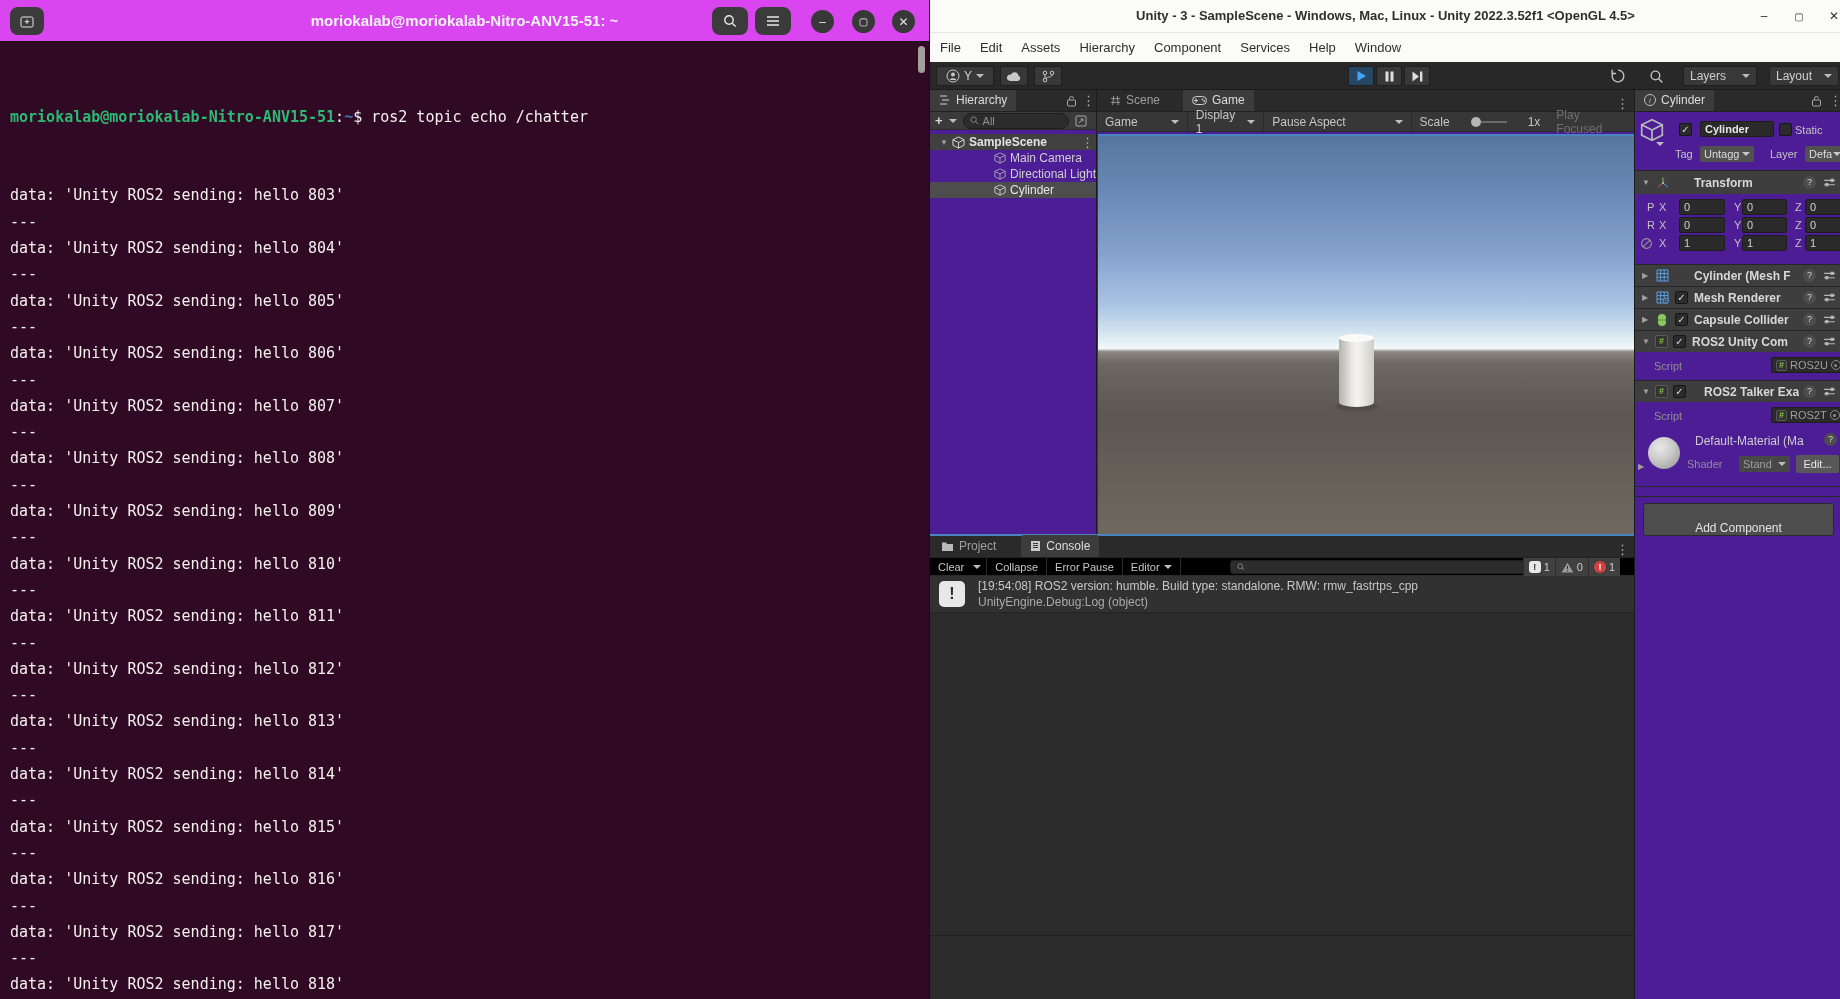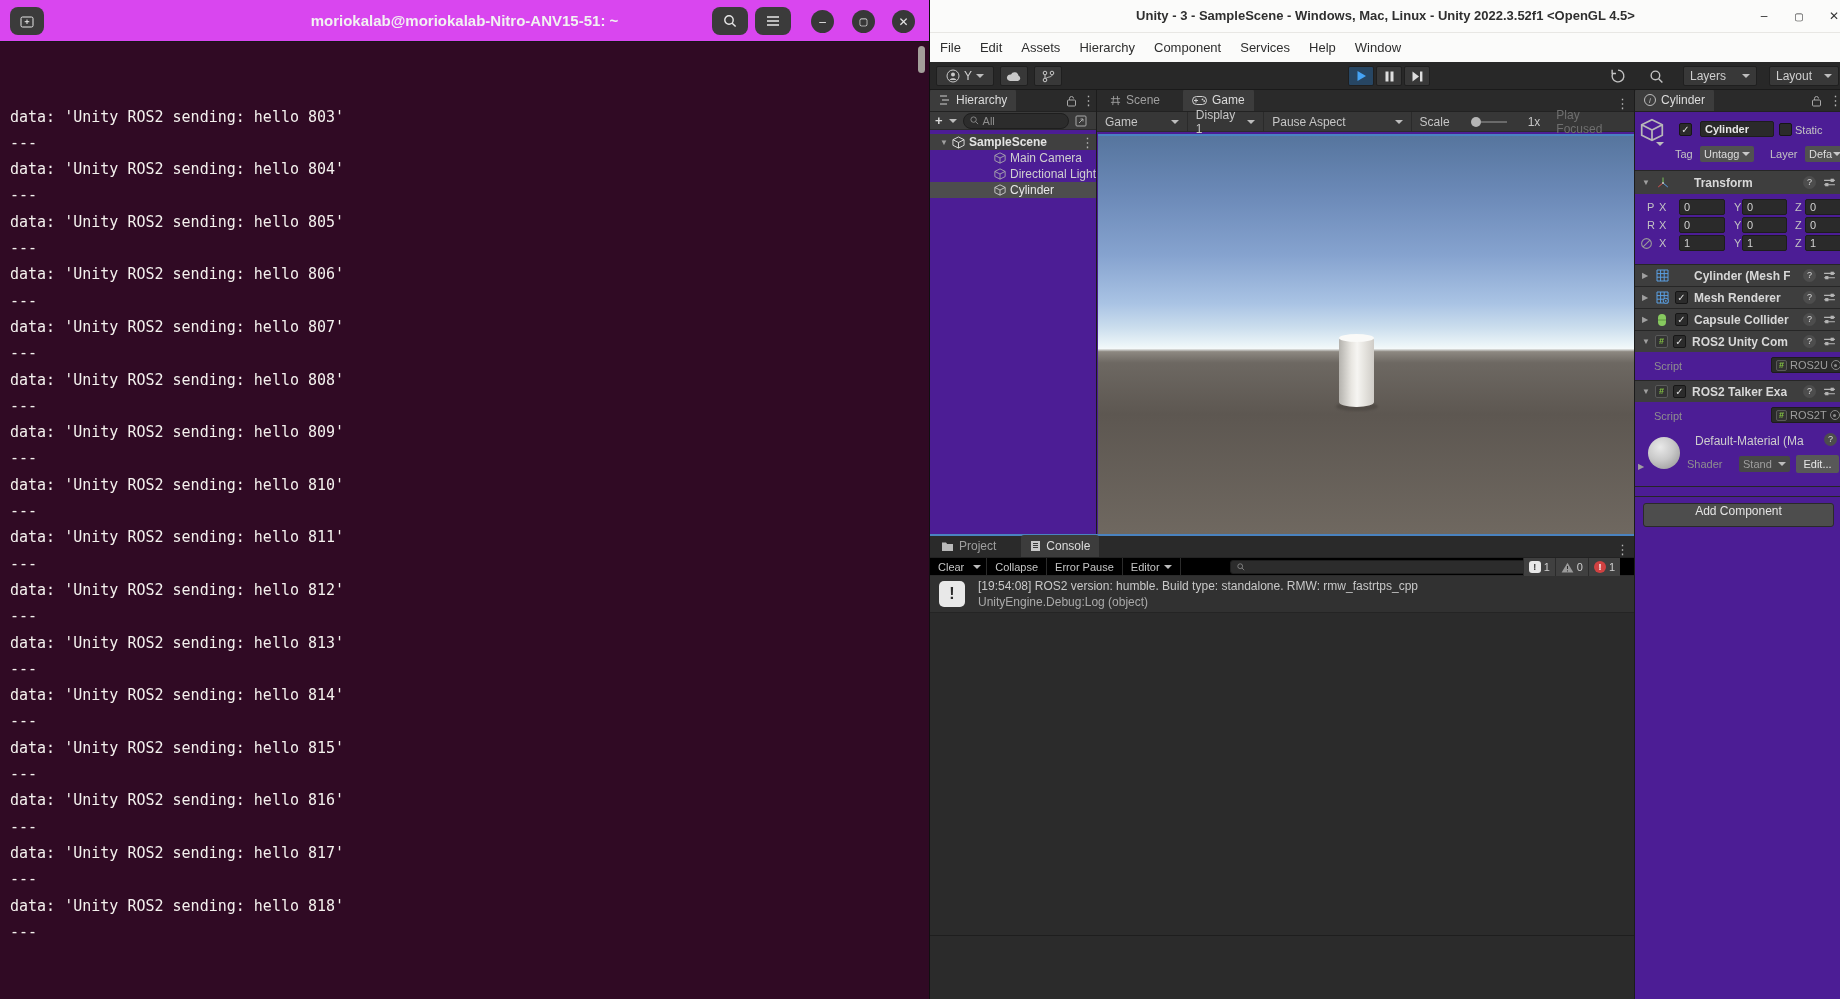--- a/index.html
+++ b/index.html
@@ -97,20 +97,21 @@
         <span>–</span>
       </div>
     <div class="wbtn" style="left:852px;font-size:10px">
         <span>▢</span>
       </div>
     <div class="wbtn" style="left:892px">
         <span>✕</span>
       </div>
   </div>
   <div class="abs" id="t-out">
+    <div class="tline"><span class="p-user">moriokalab@moriokalab-Nitro-ANV15-51</span><span>:</span><span class="p-path">~</span><span>$</span><span class="p-cmd">ros2 topic echo /chatter</span></div>
   <div class="tline">data: 'Unity ROS2 sending: hello 803'</div><div class="tline">---</div><div class="tline">data: 'Unity ROS2 sending: hello 804'</div><div class="tline">---</div><div class="tline">data: 'Unity ROS2 sending: hello 805'</div><div class="tline">---</div><div class="tline">data: 'Unity ROS2 sending: hello 806'</div><div class="tline">---</div><div class="tline">data: 'Unity ROS2 sending: hello 807'</div><div class="tline">---</div><div class="tline">data: 'Unity ROS2 sending: hello 808'</div><div class="tline">---</div><div class="tline">data: 'Unity ROS2 sending: hello 809'</div><div class="tline">---</div><div class="tline">data: 'Unity ROS2 sending: hello 810'</div><div class="tline">---</div><div class="tline">data: 'Unity ROS2 sending: hello 811'</div><div class="tline">---</div><div class="tline">data: 'Unity ROS2 sending: hello 812'</div><div class="tline">---</div><div class="tline">data: 'Unity ROS2 sending: hello 813'</div><div class="tline">---</div><div class="tline">data: 'Unity ROS2 sending: hello 814'</div><div class="tline">---</div><div class="tline">data: 'Unity ROS2 sending: hello 815'</div><div class="tline">---</div><div class="tline">data: 'Unity ROS2 sending: hello 816'</div><div class="tline">---</div><div class="tline">data: 'Unity ROS2 sending: hello 817'</div><div class="tline">---</div><div class="tline">data: 'Unity ROS2 sending: hello 818'</div><div class="tline">---</div></div>
   <div class="abs" id="t-scroll"></div>
 </div>
 
 <div class="abs" id="unity">
 
   <div class="abs" id="u-titlebar">
     <div id="u-title">Unity - 3 - SampleScene - Windows, Mac, Linux - Unity 2022.3.52f1 &lt;OpenGL 4.5&gt;</div>
     <div class="uwc" style="left:824px">
         <span>–</span>
@@ -452,21 +453,21 @@
       <span>ROS2U</span>
       <span style="margin-left:auto;width:10px;height:10px;border:1px solid #8a8a8a;border-radius:50%;flex:none;position:relative">
           <span style="position:absolute;left:2.5px;top:2.5px;width:3px;height:3px;border-radius:50%;background:#8a8a8a"></span>
         </span>
     </div>
 
     <div class="chead" style="top:290px">
       <span class="fold" style="margin-left:7px">▼</span>
       <span class="sicon" style="margin:0 5px 0 3px">#</span>
       <span class="cb" style="position:static;margin-left:0">✓</span>
-      <span class="ctitle" style="margin-left:6px">ROS2 Talker Exa</span>
+      <span class="ctitle" style="margin-left:18px">ROS2 Talker Exa</span>
       <span class="help" style="margin-left:auto">?</span>
       <svg width="13" height="11" viewBox="0 0 12 10" style="margin:0 6px 0 7px;cursor:pointer">
           <path d="M1 3 h10 M1 7 h10" stroke="#b5b5b5"></path>
           <rect x="7" y="1.5" width="3" height="3" fill="#b5b5b5"></rect>
           <rect x="2" y="5.5" width="3" height="3" fill="#b5b5b5"></rect>
         </svg>
     </div>
     <span class="ilabel dim abs" style="left:19px;top:320px">Script</span>
     <div class="fld" style="left:136px;top:317px;width:71px;display:flex;align-items:center;gap:3px;color:#9f9f9f">
       <span class="sicon" style="width:11px;height:11px;line-height:9px;flex:none">#</span>
@@ -484,21 +485,21 @@
     <div class="dd" style="left:104px;top:366px;width:51px;background:#474747;color:#9f9f9f">
         <span>Stand</span>
         <span class="caret"></span>
       </div>
     <div class="dd" style="left:161px;top:365px;width:43px;height:18px;background:#585858;justify-content:center;color:#e8e8e8">
         <span>Edit...</span>
       </div>
 
     <div class="abs" style="left:0;top:396px;width:207px;border-top:1px solid #262626"></div>
     <div class="abs" style="left:0;top:406px;width:207px;border-top:1px solid #262626"></div>
-    <div class="abs" style="left:8px;top:413px;width:191px;height:24px;background:#4d4d4d;border:1px solid #2a2a2a;border-radius:3px;display:flex;align-items:flex-start;justify-content:center;color:#e4e4e4;font-size:12px;cursor:pointer">
+    <div class="abs" style="left:8px;top:413px;width:191px;height:33px;background:#4d4d4d;border:1px solid #2a2a2a;border-radius:3px;display:flex;align-items:flex-end;justify-content:center;color:#e4e4e4;font-size:12px;cursor:pointer">
       <span>Add Component</span>
     </div>
   </div>
 
   <div class="panel" id="u-console">
     <div class="tabrow">
       <div class="tab" style="margin-left:2px">
         <svg width="13" height="11" viewBox="0 0 13 11">
             <path d="M1 1.5 h4 l1.2 1.6 H12 V10 H1 Z" fill="#b9b9b9"></path>
           </svg>

